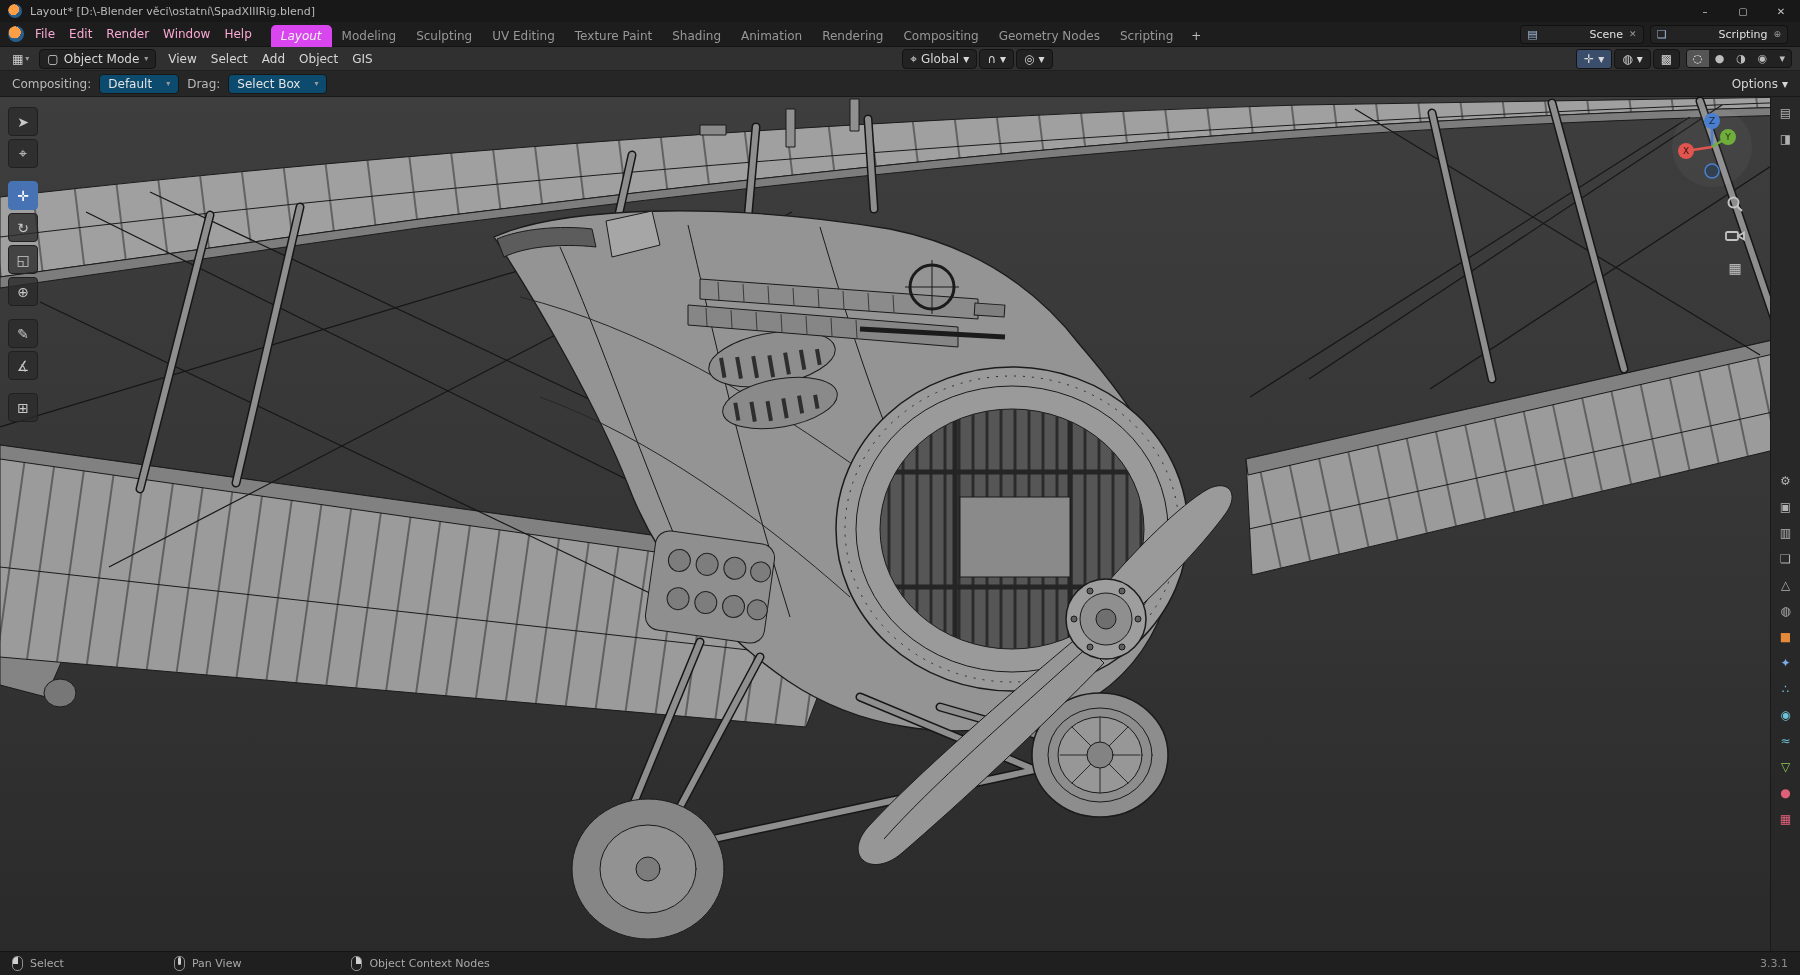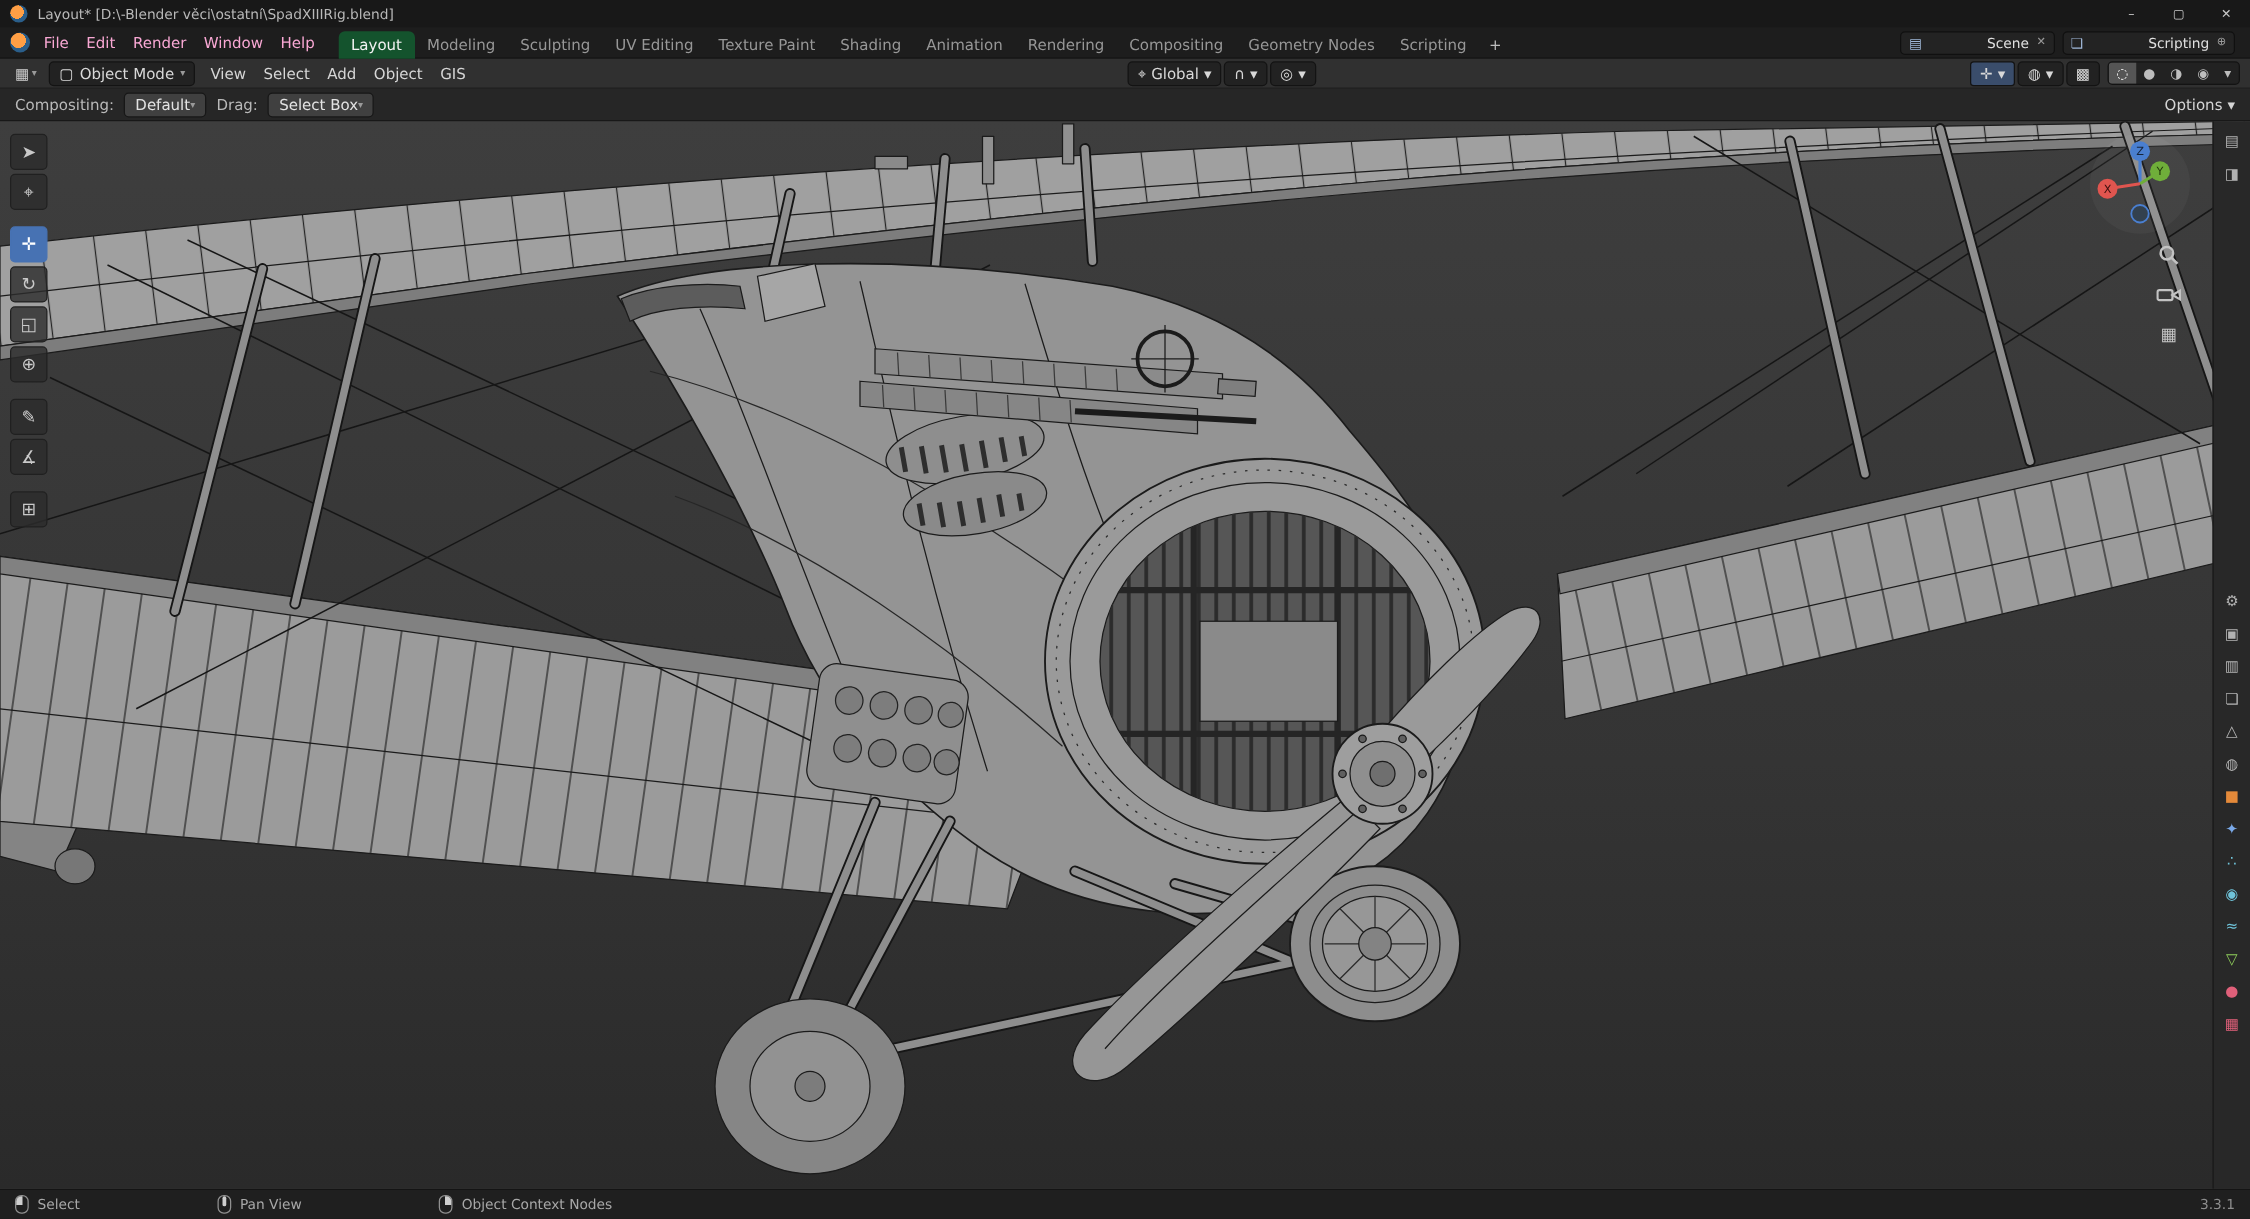--- a/index.html
+++ b/index.html
@@ -17,21 +17,21 @@
     color:#c9c9c9; font-size:10px; }
 
   
   .menubar { height:25px; background:#1d1d1d; display:flex; align-items:center; padding:0 6px;
     border-bottom:1px solid #131313; }
   .app-menu-logo { width:16px; height:16px; border-radius:50%;
     background:radial-gradient(circle at 42% 40%, #ff9f45 0 45%, #2a5e8a 46% 100%); margin:0 4px 0 2px; }
   .menu-item { padding:3px 7px; border-radius:3px; color:#f9a8d4; font-size:12px; cursor:default; }
   .ws-tabs { display:flex; align-items:flex-end; margin-left:12px; height:25px; }
   .ws-tab { padding:4px 10px; color:#979797; font-size:12px; border-radius:5px 5px 0 0; white-space:nowrap; }
-  .ws-tab.active { background:#14532d; color:#f2f2f2; }
+  .ws-tab.active { background:#d946ef; color:#f2f2f2;font-style:italic; }
   .ws-add { padding:4px 8px; color:#bdbdbd; }
   .topbar-right { margin-left:auto; display:flex; align-items:center; gap:6px; padding-right:6px; }
   .id-widget { display:flex; align-items:center; gap:4px; background:#232323; border:1px solid #101010;
     border-radius:4px; padding:1px 6px; height:19px; }
   .id-widget .wicon { color:#9fb7d8; font-size:11px; }
   .id-widget .wtext { color:#e0e0e0; font-size:11px;margin-left:48px; }
   .id-widget .wx { color:#9a9a9a; font-size:9px; margin-left:2px; }
 
   
   .vp-header { height:24px; background:#303030; display:flex; align-items:center; gap:2px;
@@ -49,21 +49,21 @@
   .toggle-blue { background:rgba(71,114,179,.45); border-radius:3px; }
   .shade-group { display:flex; align-items:center; background:#222; border:1px solid #131313;
     border-radius:4px; overflow:hidden; margin-left:4px; }
   .shade-btn { padding:2px 6px; color:#bdbdbd; font-size:11px; }
   .shade-btn.active { background:#555; color:#fff; }
 
   
   .tool-settings { height:26px; background:#262626; display:flex; align-items:center; gap:8px;
     padding:0 12px; border-bottom:1px solid #181818; }
   .ts-label { color:#b9b9b9; font-size:12px; }
-  .ts-select { display:flex; align-items:center; background:#404040; border:1px solid #171717;
+  .ts-select { display:flex; align-items:center; gap:14px; background:#0c4a6e; border:1px solid #171717;
     border-radius:4px; padding:2px 8px; color:#e3e3e3; }
   .ts-select .chev { font-size:8px; color:#9a9a9a; }
   .ts-right { margin-left:auto; display:flex; align-items:flex-start; gap:4px; color:#d5d5d5; }
 
   
   .viewport { position:relative; height:854px; background:#353535; overflow:hidden; }
   .viewport > svg.scene { position:absolute; inset:0; display:block; }
 
   
   .toolbar { position:absolute; left:8px; top:10px; width:32px; display:flex; flex-direction:column; }

